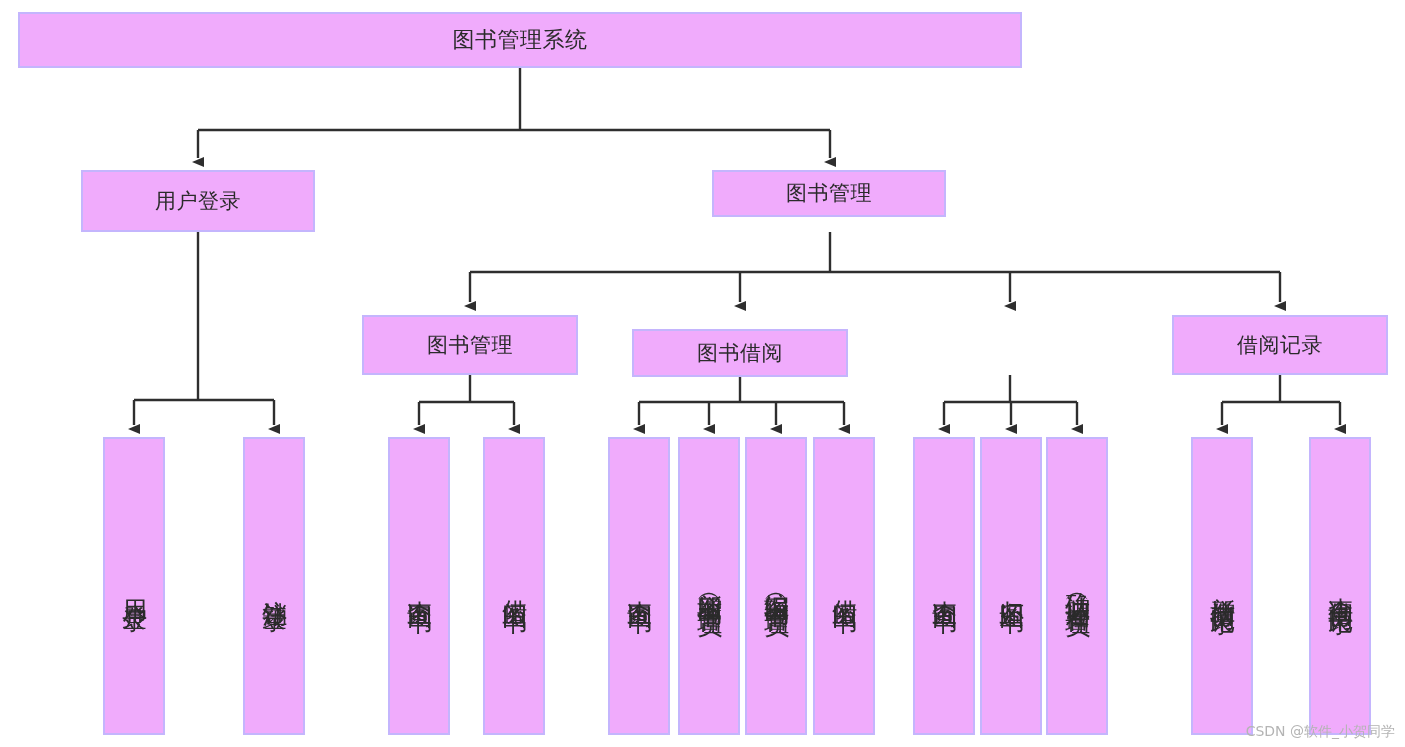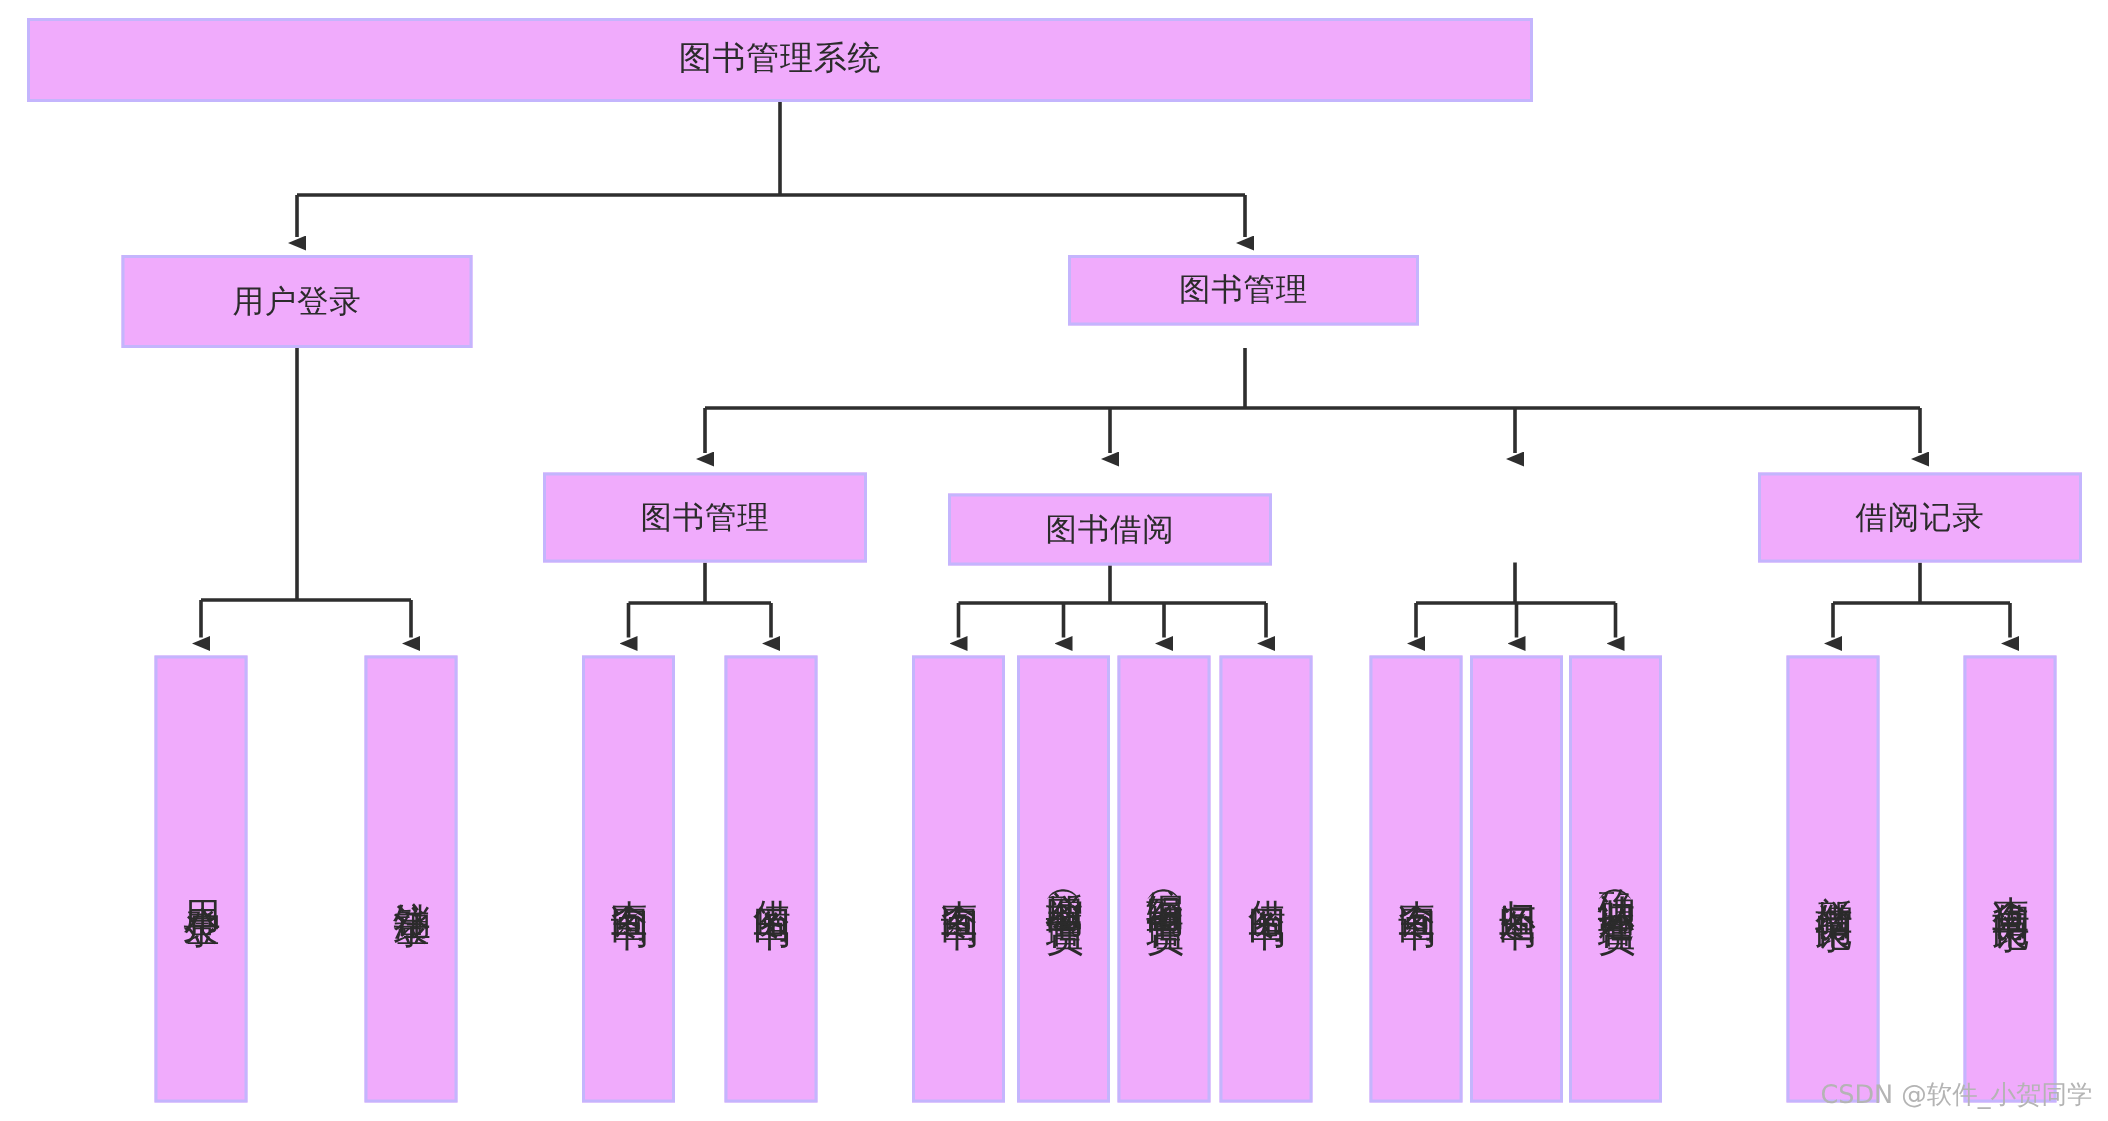--- a/index.html
+++ b/index.html
@@ -60,21 +60,21 @@
     text-orientation: upright;
     font-size: 25px;
     line-height: 1.05;
     letter-spacing: 3px;
     white-space: nowrap;
   }
   #watermark {
     position: absolute;
     right: 10px;
     bottom: 6px;
-    font-size: 17px;
+    font-size: 14px;
     color: #b4b4b4;
     white-space: nowrap;
     pointer-events: none;
     font-family: "DejaVu Sans", "Liberation Sans", sans-serif;
   }
 </style>
 </head>
 <body>
 
 <div id="diagram-root">

